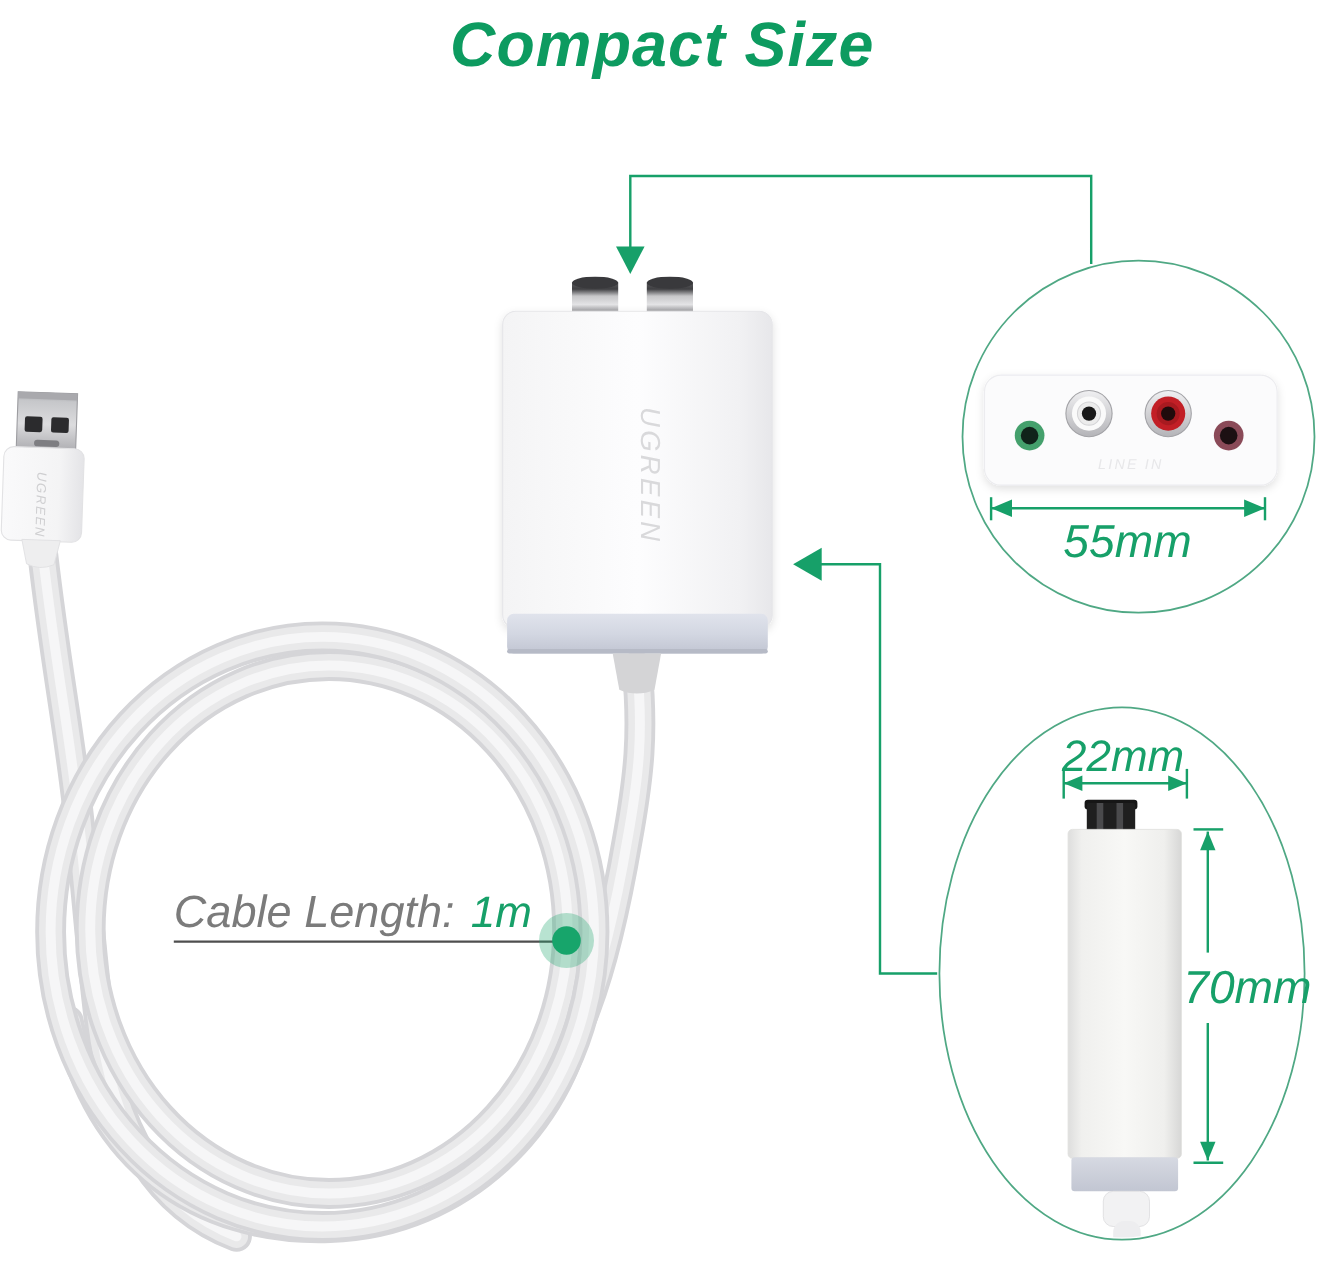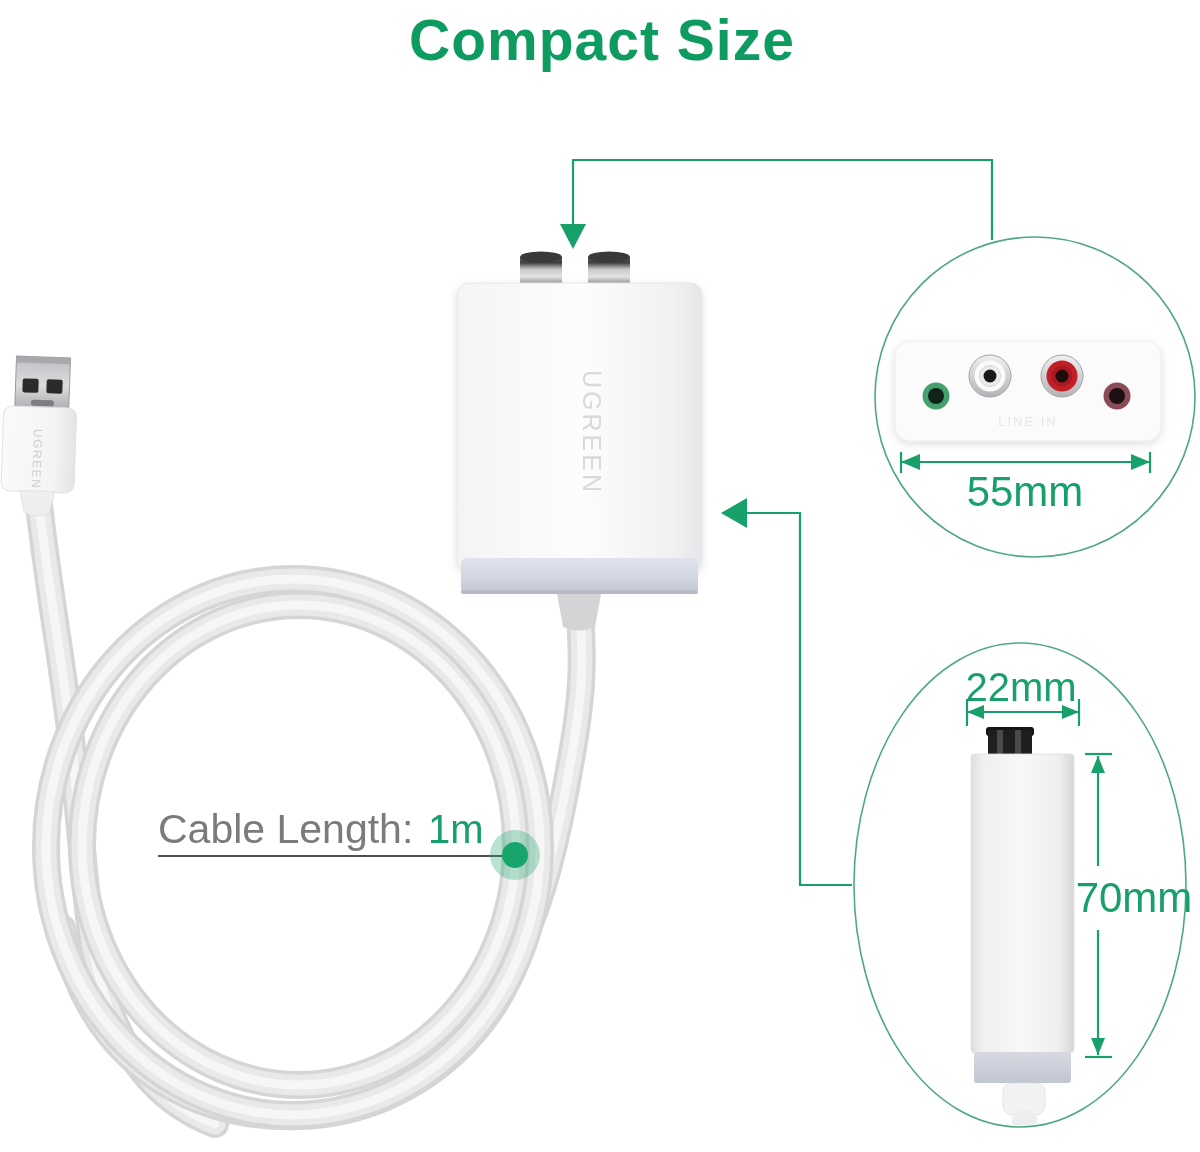--- a/index.html
+++ b/index.html
@@ -1,16 +1,16 @@
 <!DOCTYPE html>
 <html><head>
 <meta charset="utf-8">
 <style>
   html,body{margin:0;padding:0;background:#ffffff;}
-  .stage{position:relative;width:1200px;height:1152px;background:#ffffff;overflow:hidden;}
+  .stage{position:relative;width:1200px;height:1152px;background:#ffffff;overflow:hidden;font-style:italic;}
   svg text{font-family:"Liberation Sans", sans-serif;}
   .title-text{font-size:57px;font-weight:bold;fill:#0d9b60;letter-spacing:1px;}
   .dim-text{font-size:42px;fill:#17a069;}
   .dim-text-small{font-size:40px;fill:#17a069;}
   .cable-label{font-size:41px;fill:#7b7b7b;}
   .cable-value{font-size:40px;fill:#17a069;}
   .brand-emboss{fill:#d9d9db;font-size:25px;letter-spacing:3px;}
   .brand-emboss-small{fill:#cfcfd1;font-size:12px;letter-spacing:1.5px;}
   .plate-emboss{fill:#e7e7e9;font-size:13px;letter-spacing:2px;}
   .ann{stroke:#17a069;stroke-width:2.2;fill:none;}

